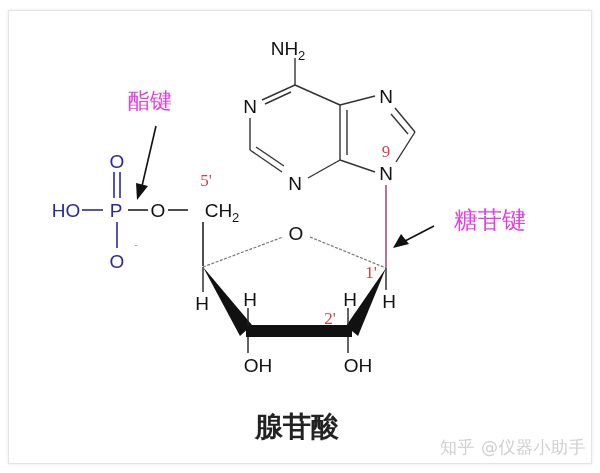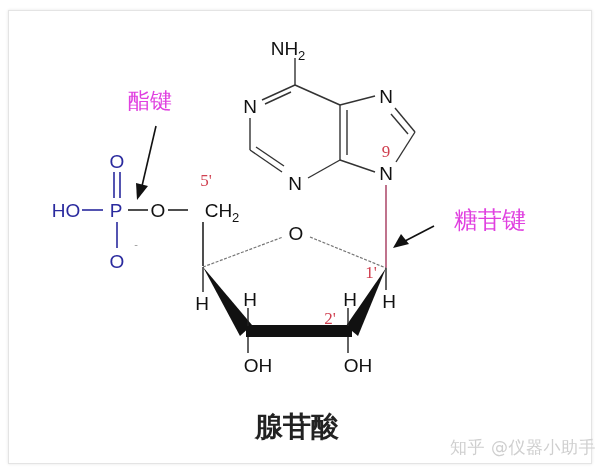--- a/index.html
+++ b/index.html
@@ -6,21 +6,21 @@
   body { width: 600px; height: 473px; position: relative; overflow: hidden; font-family: "Liberation Sans", sans-serif; }
   .frame {
     position: absolute; left: 8px; top: 10px; width: 582px; height: 452px;
     border: 1px solid #e4e4e4; box-shadow: 0 0 3px rgba(0,0,0,0.10); background: #ffffff;
   }
   svg { position: absolute; left: 0; top: 0; }
   .lbl { font-family: "Liberation Sans", sans-serif; }
   .serif { font-family: "Liberation Serif", serif; }
   .cjk { font-family: "DejaVu Sans", sans-serif; }
   .watermark {
-    position: absolute; right: 4px; top: 436px; font-size: 17px; color: #cfcfcf;
+    position: absolute; right: 14px; top: 436px; font-size: 17px; color: #cfcfcf;
     font-family: "DejaVu Sans", sans-serif; letter-spacing: 0.5px;
   }
   .caption {
     position: absolute; left: 255px; top: 408px; font-size: 28px; font-weight: bold; color: #222;
     font-family: "DejaVu Serif", serif;
   }
 </style>
 </head>
 <body>
 

